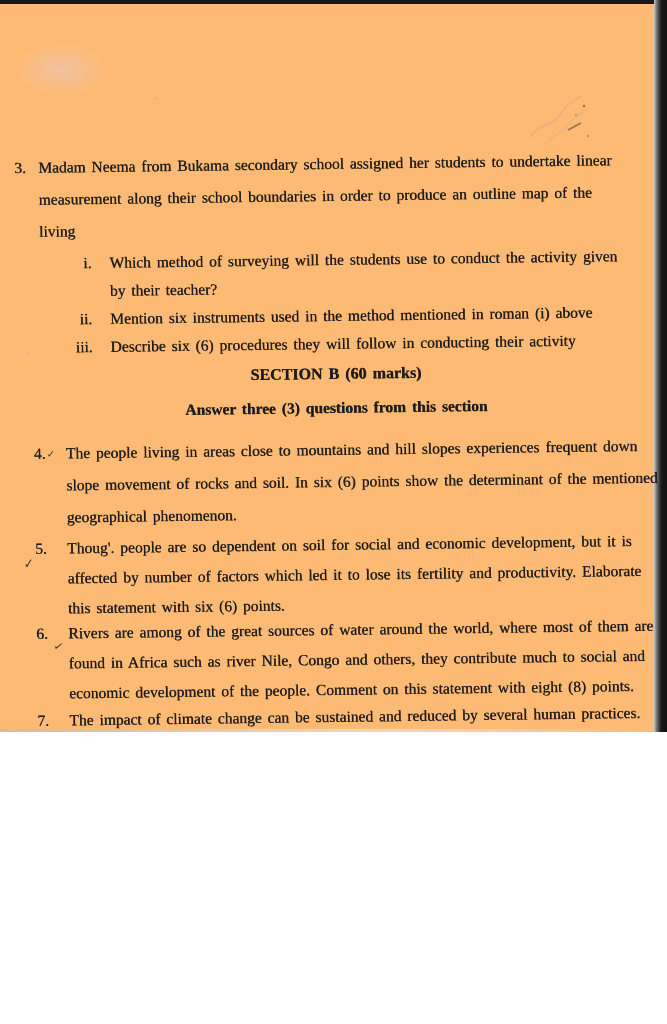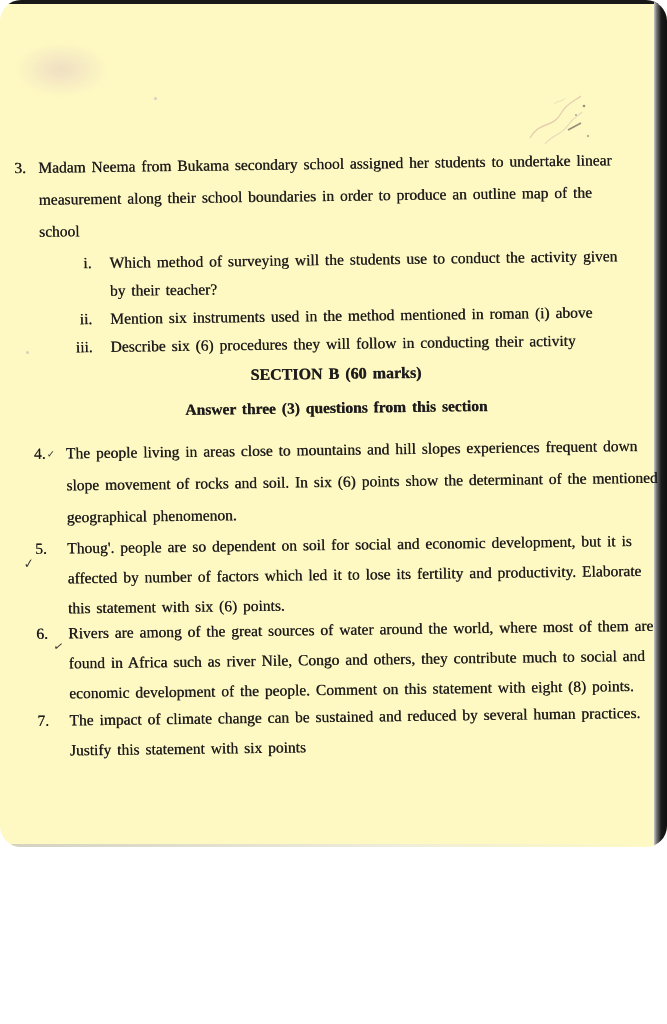--- a/index.html
+++ b/index.html
@@ -1,23 +1,22 @@
 <!DOCTYPE html>
 <html><head>
 <meta charset="utf-8">
 <style>
   html,body{margin:0;padding:0;background:#ffffff;}
   .page{
     position:relative;
-    width:667px;height:847px;
-    background:#fef9c3;
+    width:667px;height:732px;
+    background:#fdba74;
     overflow:hidden;
     font-family:"Liberation Serif", serif;
     color:#1d1b1b;
-    border-radius:21px;
   }
   
   .scan-top{position:absolute;top:0;left:0;right:0;height:4px;background:#181818;}
   .scan-right{position:absolute;top:0;right:0;width:13px;height:100%;
     background:linear-gradient(to right,#c9c9c9 0,#6f6f6f 22%,#1a1a1a 55%,#101010 100%);}
   .scan-bottom{position:absolute;bottom:0;left:0;right:13px;height:3px;
     background:linear-gradient(to right,#bdbdbd,#e6e6e6 60%,rgba(255,255,255,0));opacity:.65;}
   
   .smudge{position:absolute;border-radius:50%;pointer-events:none;}
   .smudge-tl{left:14px;top:42px;width:95px;height:55px;
@@ -102,21 +101,21 @@
     <circle cx="58" cy="31" r="1" fill="#6a6561" opacity="0.7"></circle>
     <circle cx="70" cy="52" r="1.2" fill="#6a6561" opacity="0.6"></circle>
     <path d="M36,20 C40,16 45,18 47,14" fill="none" stroke="#c4a8a2" stroke-width="1" opacity="0.4"></path>
   </svg>
 
   <div class="content">
 
     <div class="question q3">
       <div class="qline"><span class="qnum">3.</span><span>Madam Neema from Bukama secondary school assigned her students to undertake linear</span></div>
       <div class="qline cont"><span>measurement along their school boundaries in order to produce an outline map of the</span></div>
-      <div class="qline cont"><span>school</span></div>
+      <div class="qline cont"><span>living</span></div>
     </div>
 
     <div class="subitems">
       <div class="subitem">
           <span class="slabel">i.</span>
           <span class="stext">Which method of surveying will the students use to conduct the activity given</span>
         </div>
       <div class="subitem">
           <span class="slabel"></span>
           <span class="stext">by their teacher?</span>

